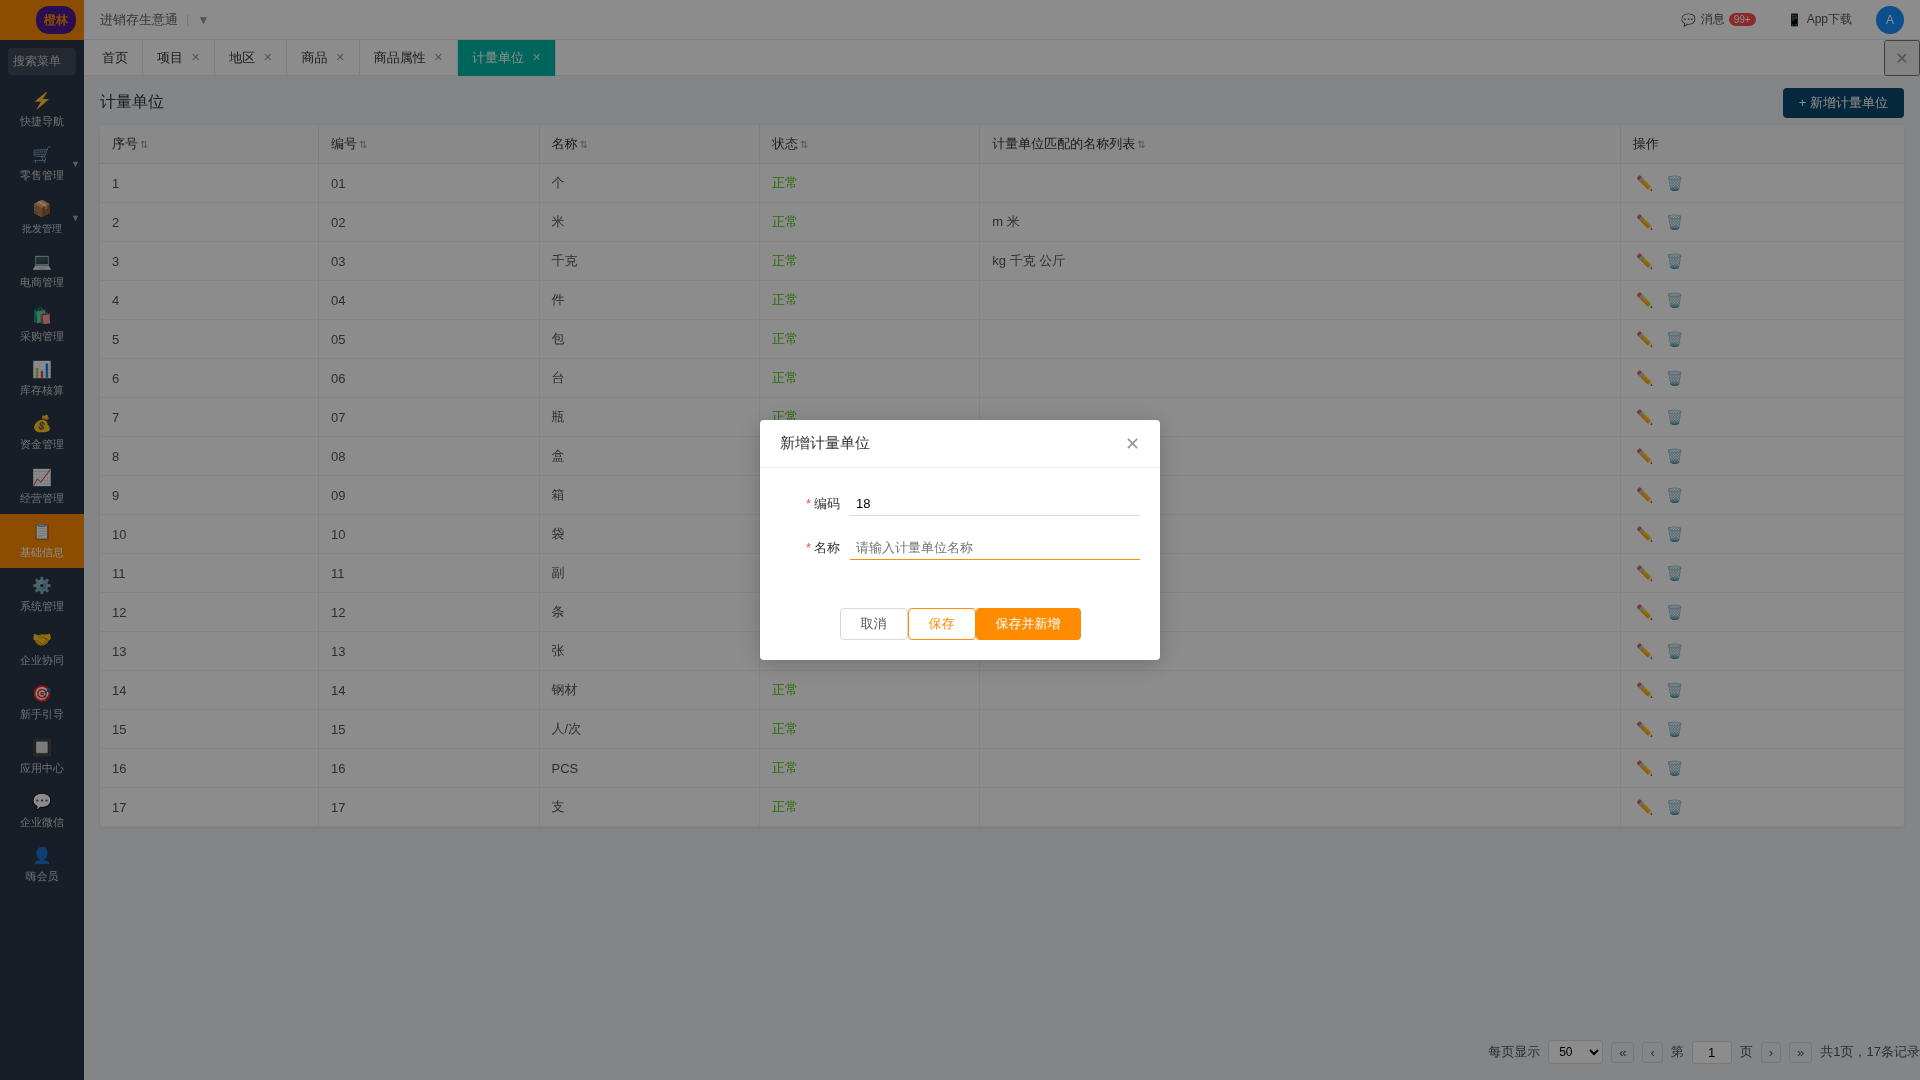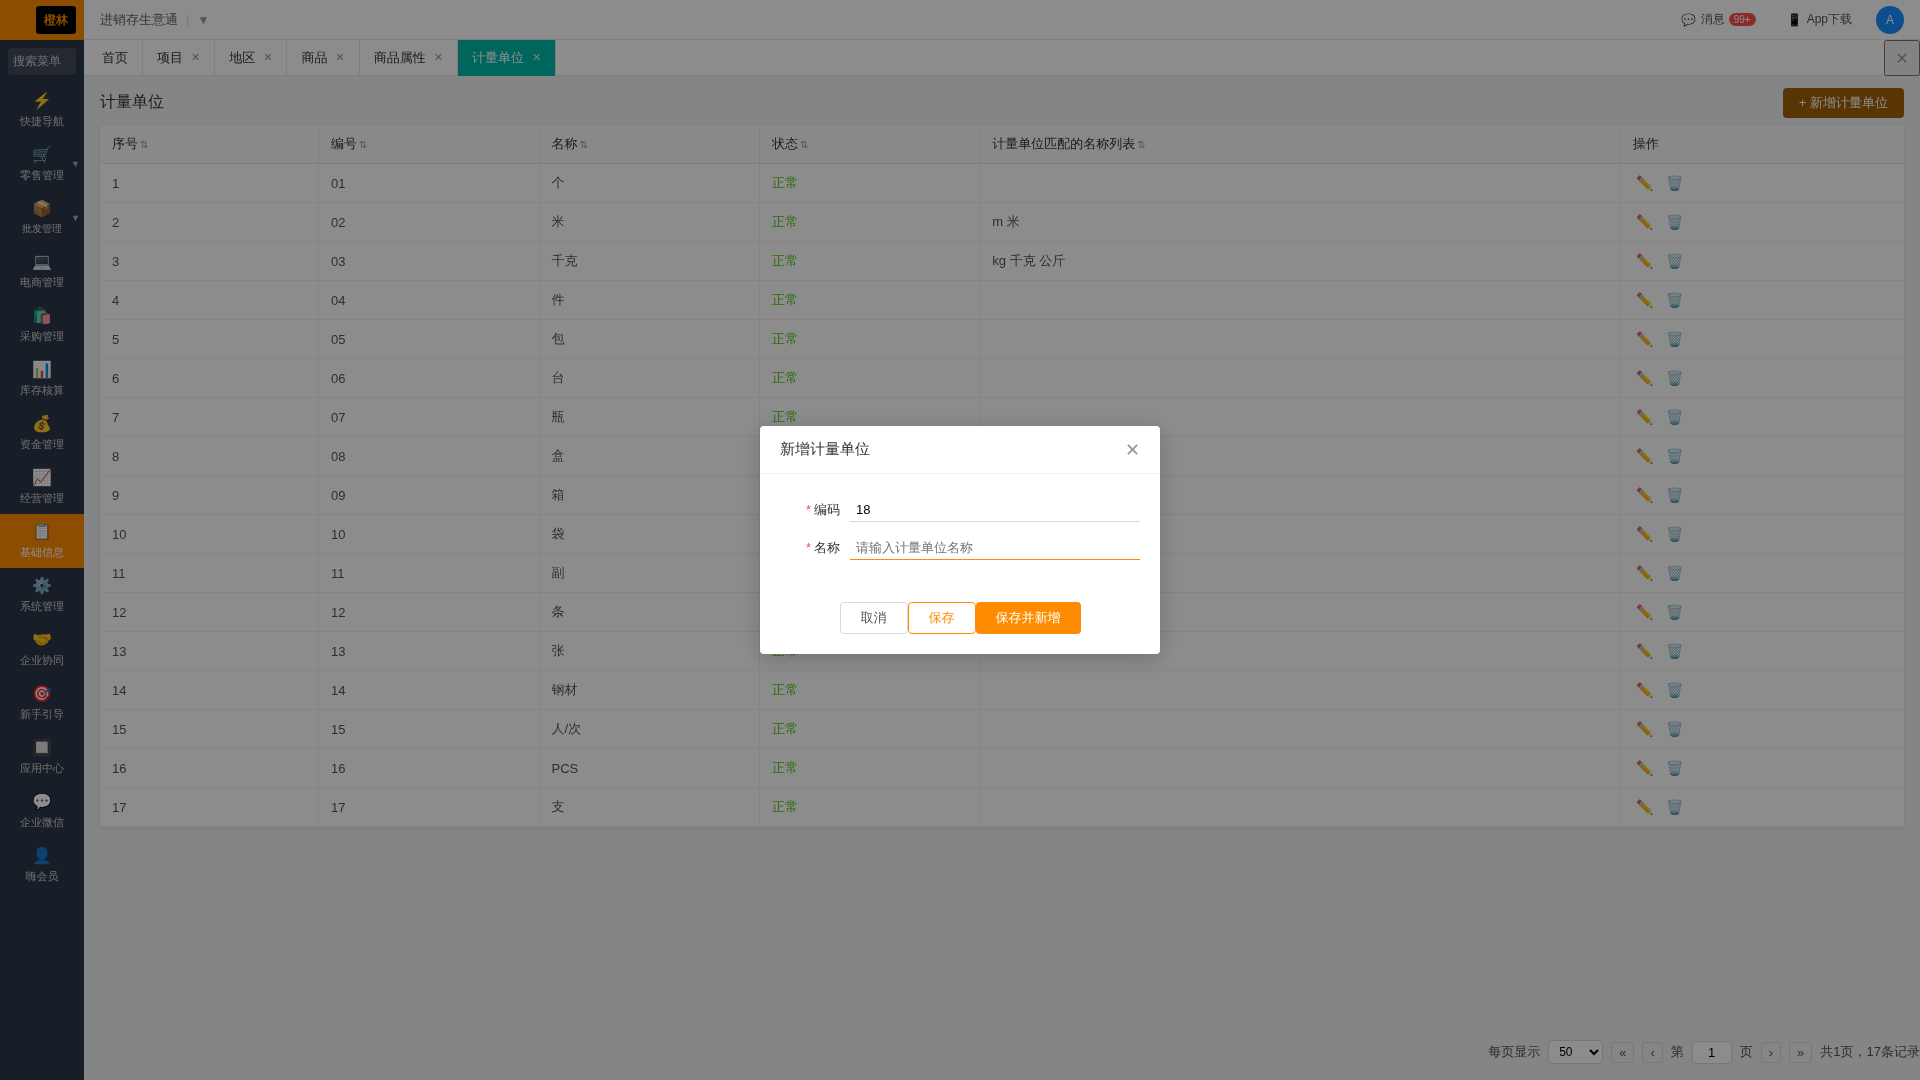--- a/index.html
+++ b/index.html
@@ -120,22 +120,22 @@
     .sidebar-logo {
       height: 40px;
       display: flex;
       align-items: center;
       justify-content: center;
       background: #ff8c00;
     }
     .sidebar-logo-img {
       width: 40px;
       height: 28px;
-      background: #000000;
-      border-radius: 3px;
+      background: #4c1d95;
+      border-radius: 13px;
       display: flex;
       align-items: center;
       justify-content: center;
       font-size: 10px;
       font-weight: bold;
       color: #ff8c00;
       margin-left: 28px;
     }
     .sidebar-search {
       padding: 8px;
@@ -188,21 +188,21 @@
       font-size: 16px;
       font-weight: 500;
       color: #333;
       margin-bottom: 12px;
     }
 
     .add-btn {
       position: fixed;
       top: 88px;
       right: 16px;
-      background: #a16207;
+      background: #0c4a6e;
       color: white;
       border: none;
       padding: 6px 16px;
       border-radius: 4px;
       font-size: 13px;
       cursor: pointer;
       z-index: 50;
     }
 
     
@@ -320,21 +320,21 @@
       cursor: pointer;
       color: #999;
       line-height: 1;
     }
     .modal-body {
       padding: 24px 20px 16px;
     }
     .form-row {
       display: flex;
       align-items: center;
-      margin-bottom: 14px;
+      margin-bottom: 20px;
     }
     .form-label {
       width: 60px;
       text-align: right;
       font-size: 13px;
       color: #333;
       flex-shrink: 0;
       position: relative;
     }
     .form-label.required::before {

